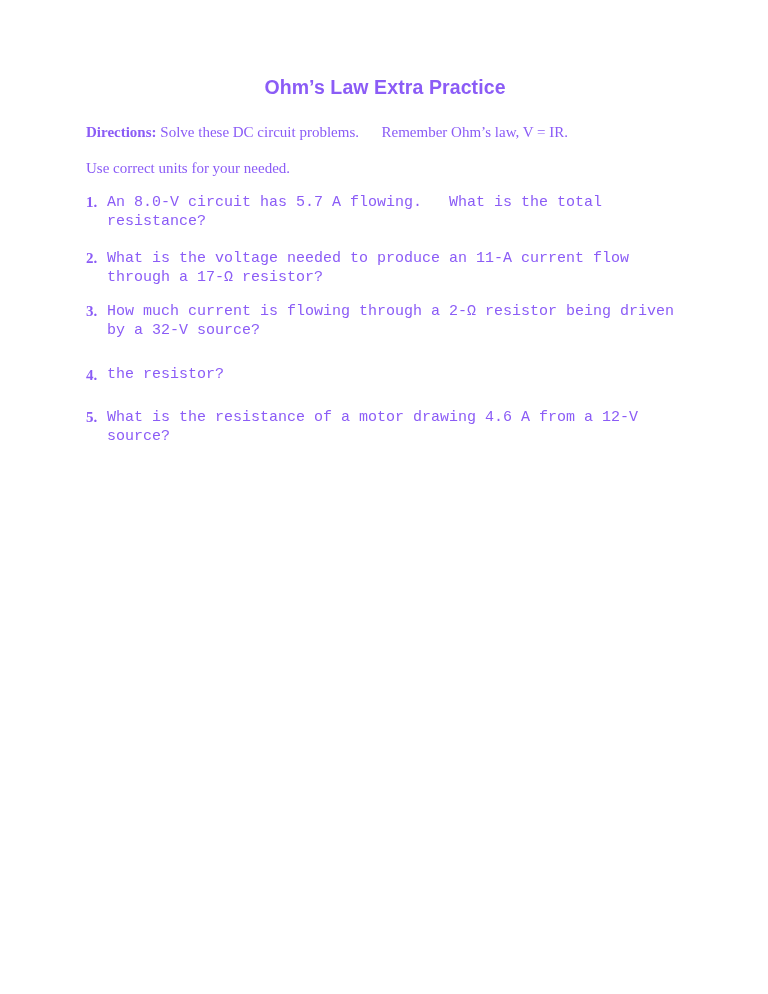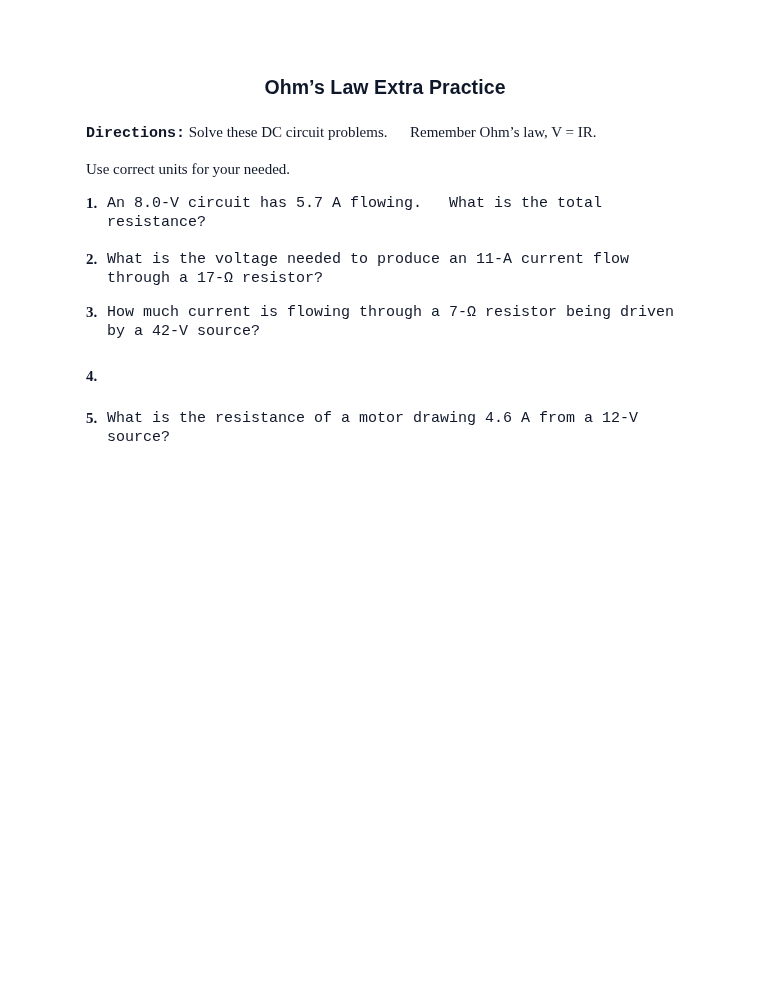--- a/index.html
+++ b/index.html
@@ -6,42 +6,41 @@
     margin: 0;
     padding: 0;
     background: #ffffff;
   }
   .page {
     position: relative;
     width: 768px;
     height: 994px;
     box-sizing: border-box;
     background: #ffffff;
-    color: #0f172a;
+    color: #8b5cf6;
     padding: 76px 84px 0 86px;
     font-family: "Liberation Serif", serif;
     font-size: 15px;
     line-height: 19px;
     overflow: hidden;
   }
   .title {
     font-family: "Liberation Sans", sans-serif;
     font-weight: bold;
     font-size: 19.5px;
     line-height: 22px;
     text-align: center;
     margin: 0;
     letter-spacing: 0.1px;
   }
   .directions {
     margin: 25px 0 0 0;
   }
   .directions .label {
     font-weight: bold;
-    font-family: Liberation Mono, monospace;
   }
   .formula {
   }
   .units-note {
     margin: 17px 0 0 0;
   }
   .questions {
     margin: 0;
     padding: 0;
   }
@@ -90,27 +89,28 @@
     <div class="question q2">
       <span class="qnum">2.</span>
       <span class="qtext">
         <span class="qline">What is the voltage needed to produce an 11-A current flow through a 17-Ω resistor?</span>
       </span>
     </div>
 
     <div class="question q3">
       <span class="qnum">3.</span>
       <span class="qtext">
-        <span class="qline">How much current is flowing through a 7-Ω resistor being driven by a 42-V source?</span>
+        <span class="qline">How much current is flowing through a 2-Ω resistor being driven by a 32-V source?</span>
       </span>
     </div>
 
     <div class="question q4">
       <span class="qnum">4.</span>
       <span class="qtext">
+        <span class="qline">the resistor?</span>
       </span>
     </div>
 
     <div class="question q5">
       <span class="qnum">5.</span>
       <span class="qtext">
         <span class="qline">What is the resistance of a motor drawing 4.6 A from a 12-V source?</span>
       </span>
     </div>
 

